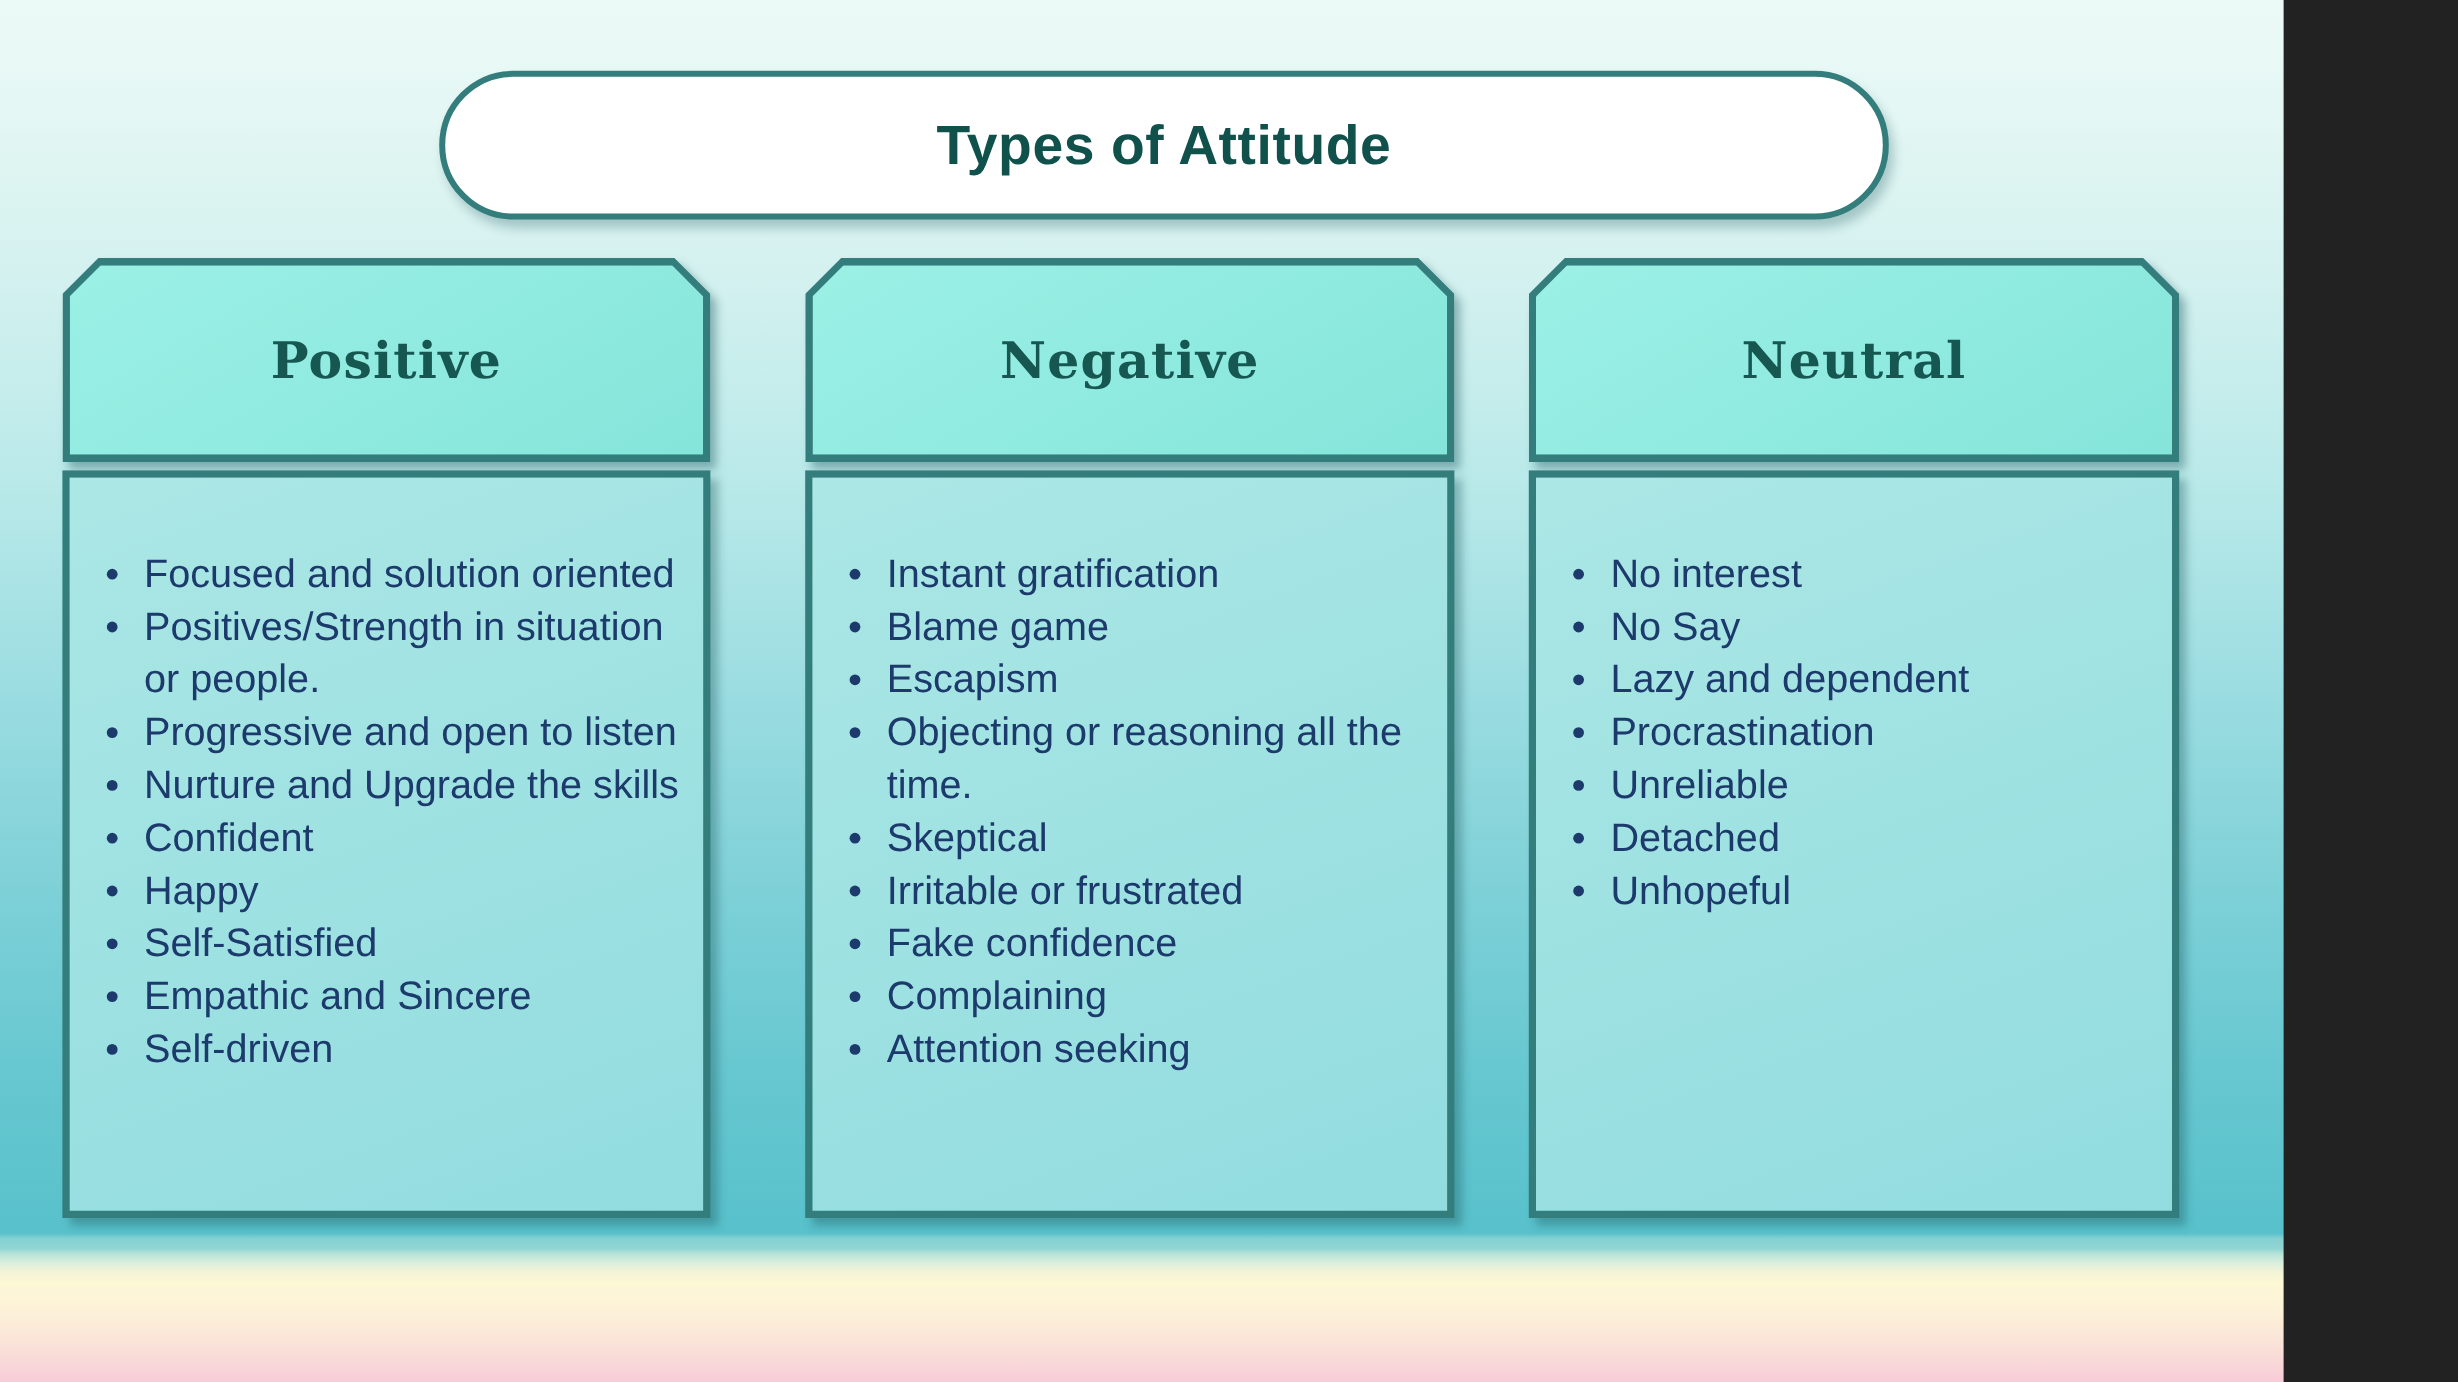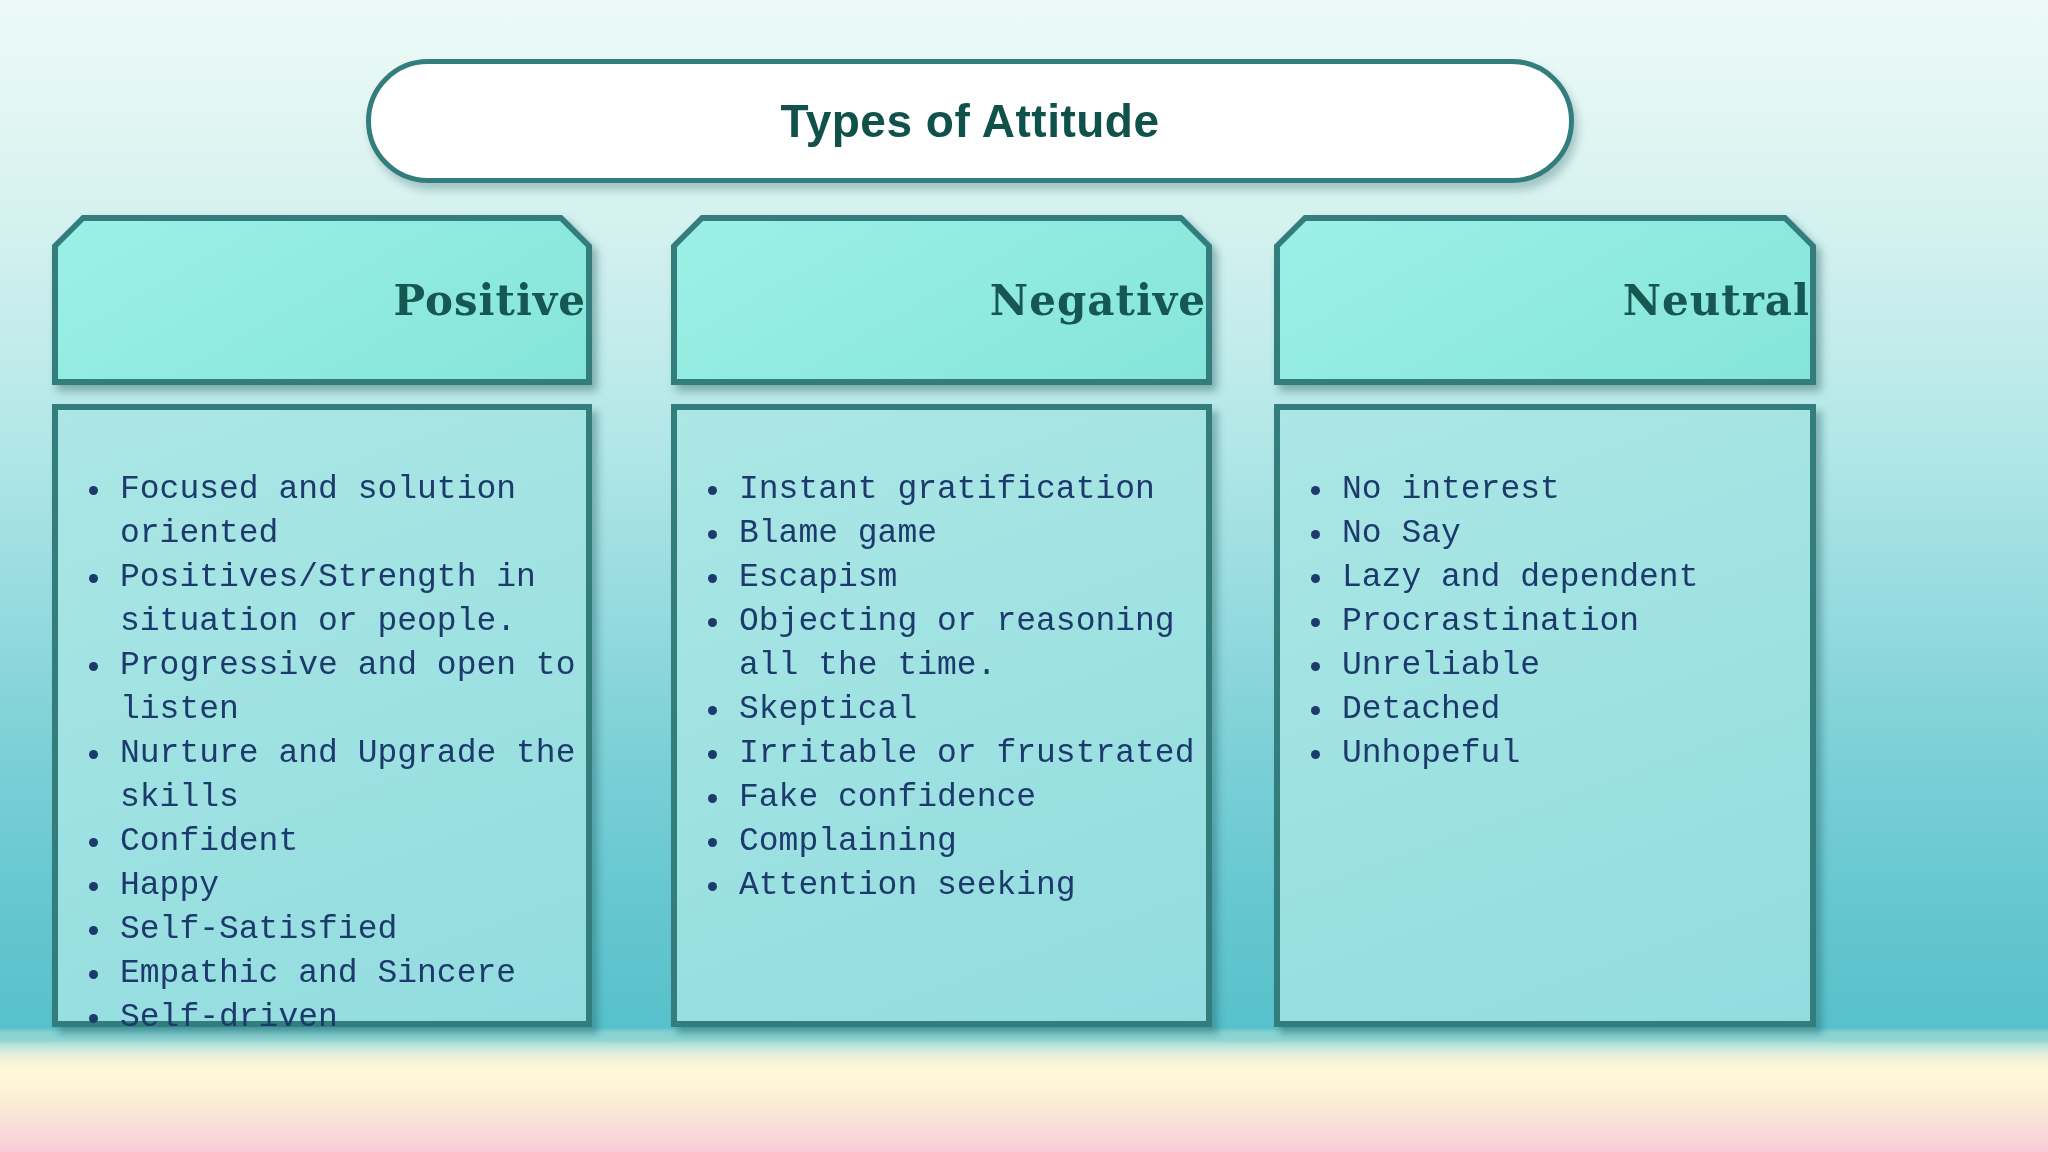--- a/index.html
+++ b/index.html
@@ -1,17 +1,17 @@
 <!DOCTYPE html>
 <html style="--title-text: #11514b; --title-fill: #ffffff; --box-border: #337d7c; --header-fill: #8feadf; --header-text: #175751; --body-fill-top: #abe7e5; --body-fill-bottom: #92dcdf; --bullet-text: #1c3a6b; --background-top: #ecfaf7; --background-teal: #58c1cb; --band-yellow: #fdf8d6; --band-pink: #f8ccd9;"><head>
 <meta charset="utf-8">
 <style>
   html,body { margin:0; padding:0; background:#222; }
   .slide {
-    position:relative; width:2048px; height:1152px; overflow:hidden;
+    position:relative; width:1903px; height:1152px; overflow:hidden;
     font-family:"Liberation Sans", sans-serif;
     background:linear-gradient(to bottom,
       var(--background-top,#ecfaf7) 0%,
       #e4f7f4 8%,
       #d3f1ef 20%,
       #b9e9e9 35%,
       #9bdde1 50%,
       #7dd0d7 65%,
       #66c7d0 78%,
       var(--background-teal,#58c1cb) 89.2%,
@@ -54,36 +54,35 @@
   }
   .hdr-outer {
     position:absolute; inset:0;
     background:var(--box-border,#337d7c);
     clip-path:polygon(30px 0, calc(100% - 30px) 0, 100% 30px, 100% 100%, 0 100%, 0 30px);
   }
   .hdr-inner {
     position:absolute; inset:6px;
     background:linear-gradient(150deg, #9cf0e6, var(--header-fill,#8feadf) 55%, #85e5da);
     clip-path:polygon(26px 0, calc(100% - 26px) 0, 100% 26px, 100% 100%, 0 100%, 0 26px);
-    display:flex; align-items:center; justify-content:flex-end;
+    display:flex; align-items:center; justify-content:center;
   }
   .hdr-inner span {
     font-family:"DejaVu Serif", serif; font-weight:bold;
     font-size:42px; letter-spacing:1px;
     color:var(--header-text,#175751);
   }
 
   
   .bodybox {
-    position:absolute; top:404px; left:0; width:100%; height:623px;
+    position:absolute; top:392px; left:0; width:100%; height:623px;
     box-sizing:border-box;
     border:6px solid var(--box-border,#337d7c);
     background:linear-gradient(160deg, var(--body-fill-top,#abe7e5), var(--body-fill-bottom,#92dcdf));
     box-shadow:6px 7px 7px rgba(23,77,82,.35);
-    font-family:Liberation Mono, monospace;
   }
   .bodybox ul {
     list-style:none; margin:0; padding:58px 10px 0 28px;
   }
   .bodybox li {
     position:relative; padding-left:34px; max-width:456px;
     font-size:33px; line-height:44px;
     color:var(--bullet-text,#1c3a6b);
   }
   .bodybox li::before {

